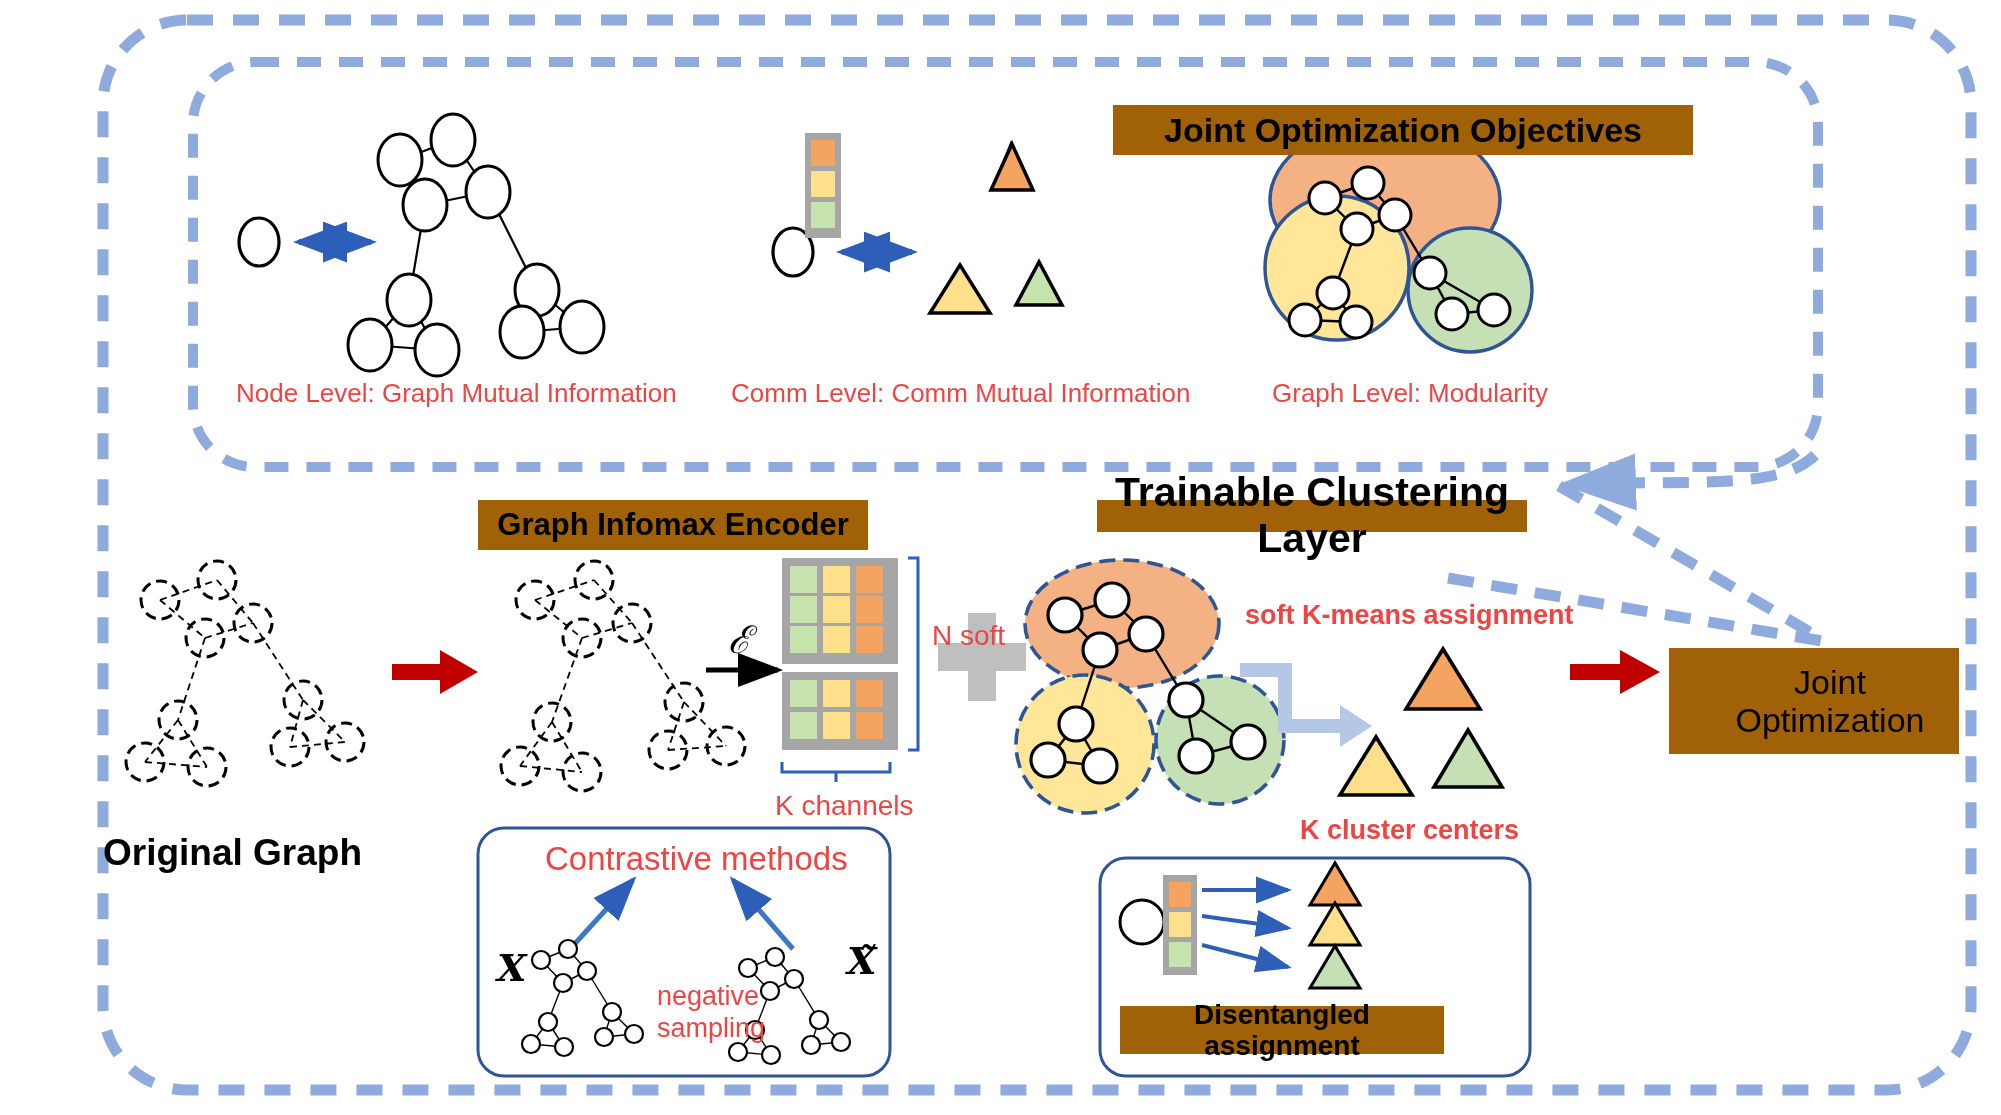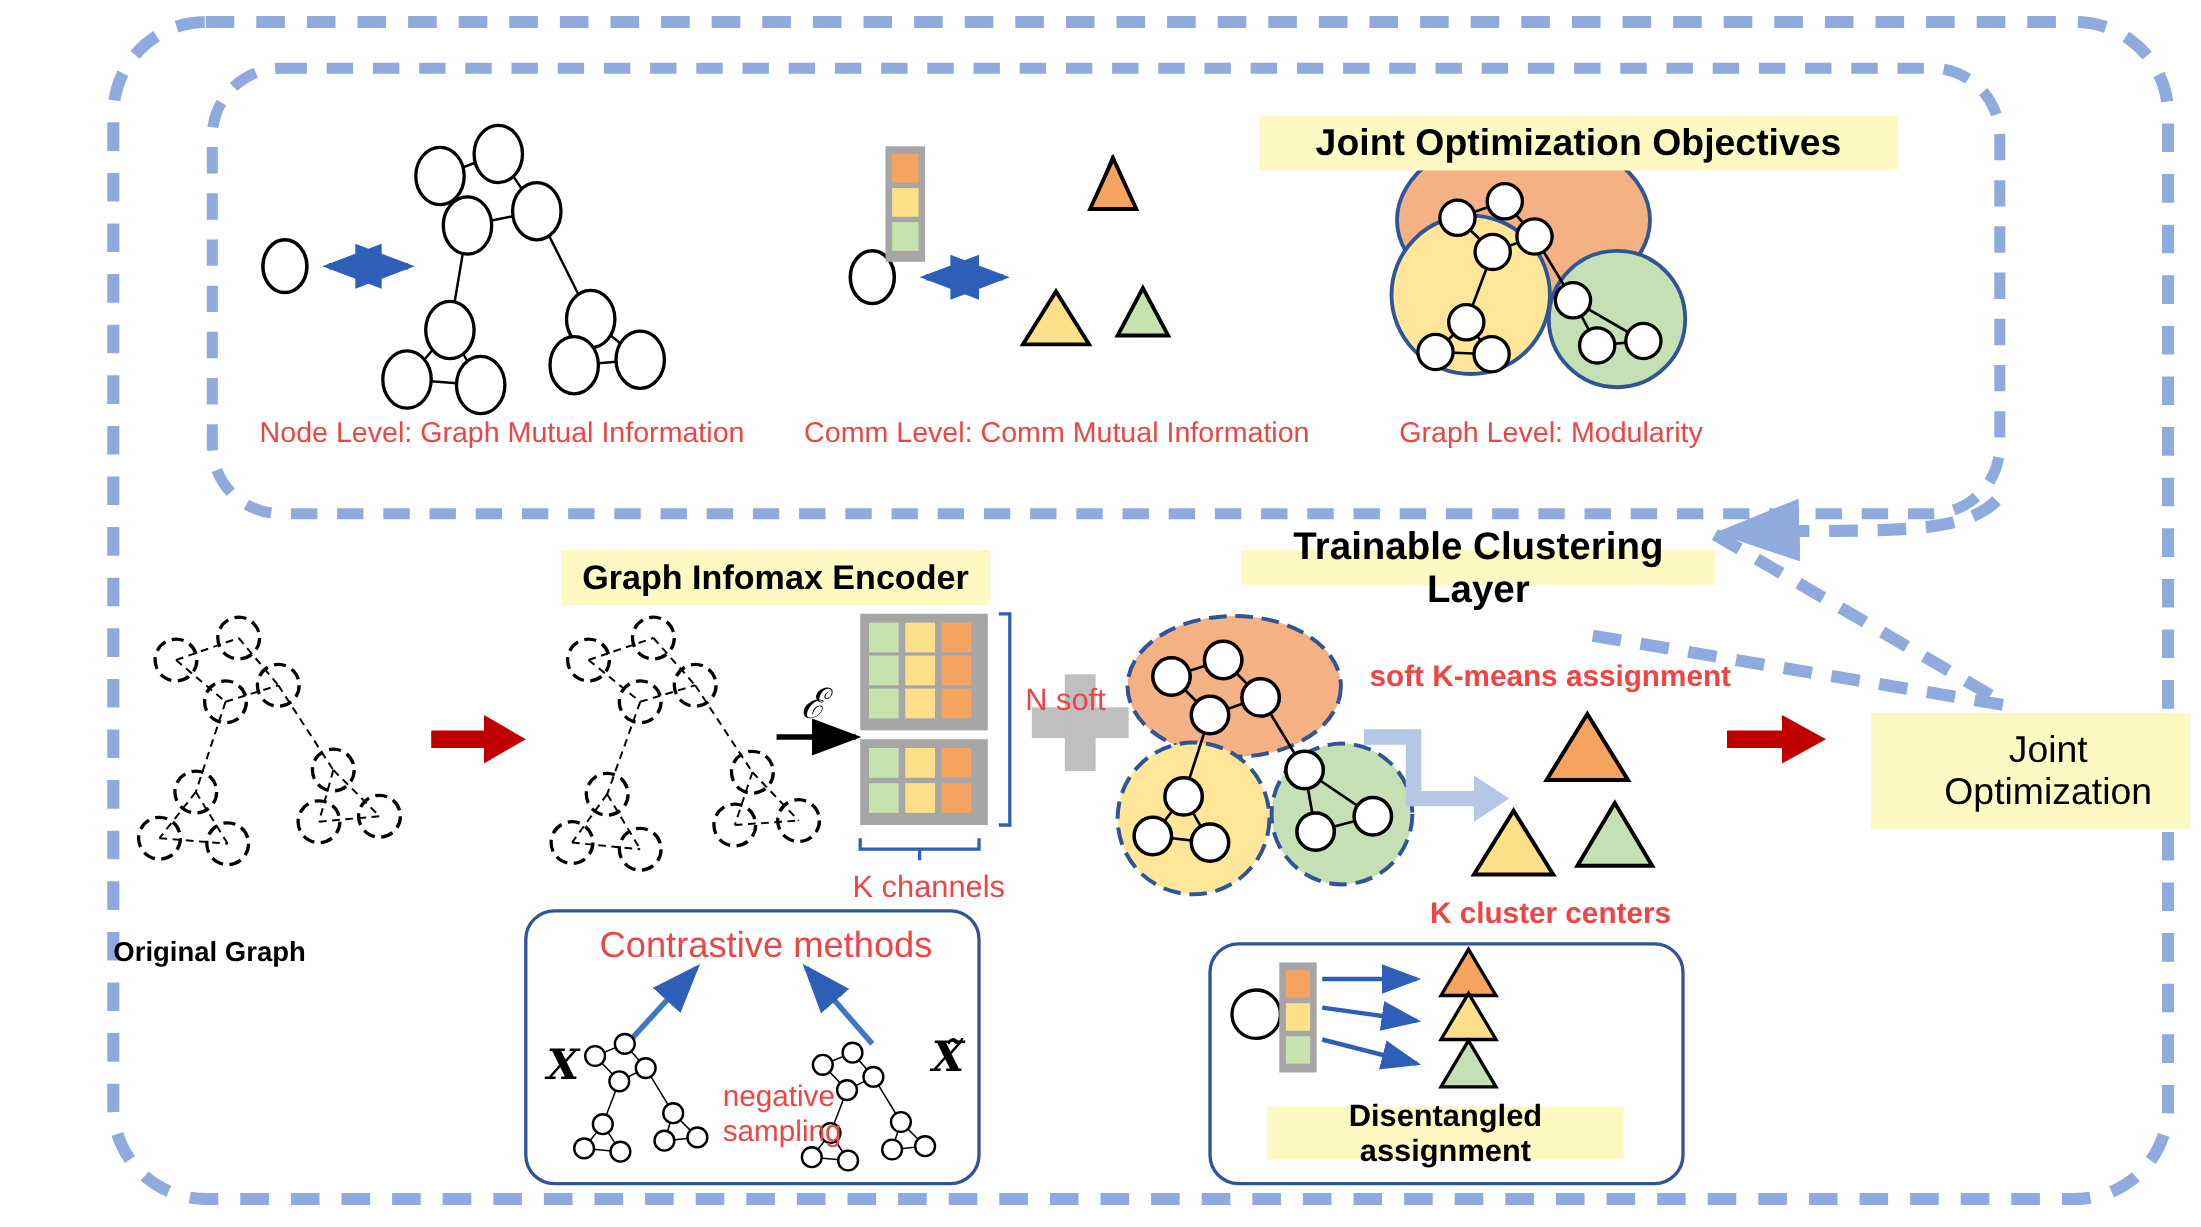--- a/index.html
+++ b/index.html
@@ -1,23 +1,23 @@
 <!DOCTYPE html>
 <html><head>
 <meta charset="utf-8">
 <style>
   html,body{margin:0;padding:0;background:#ffffff;}
   body{width:2001px;height:1115px;position:relative;overflow:hidden;
        font-family:"Liberation Sans", sans-serif;color:#000;}
   .abs{position:absolute;}
   svg{overflow:visible;}
   #root-svg{position:absolute;left:0;top:0;width:2001px;height:1115px;}
-  .yellowbox{background:#fef9c3;color:#000;font-weight:700;display:flex;
+  .yellowbox{background:#a16207;color:#000;font-weight:700;display:flex;
              align-items:center;justify-content:center;line-height:1.12;
-             text-align:center;margin-left:32px;}
+             text-align:center;}
   .plain{color:#ef4444;white-space:nowrap;}
   .bold{font-weight:700;}
 </style>
 </head>
 <body>
 
 <svg id="root-svg" viewBox="0 0 2001 1115">
   <defs>
     <marker id="mk-blue" markerWidth="10" markerHeight="10" refX="8" refY="3.4" orient="auto" markerUnits="strokeWidth">
       <path d="M0,0 L9,3.4 L0,6.8 z" fill="#2E5FB8"></path>
@@ -351,23 +351,23 @@
   </g>
 </svg>
 
 <div class="abs yellowbox" style="left:1113px;top:105px;width:580px;height:50px;font-size:34px;">Joint Optimization Objectives</div>
 
 <div class="abs plain" style="left:236px;top:378px;font-size:26px;">Node Level: Graph Mutual Information</div>
 <div class="abs plain" style="left:731px;top:378px;font-size:26px;">Comm Level: Comm Mutual Information</div>
 <div class="abs plain" style="left:1272px;top:378px;font-size:26px;">Graph Level: Modularity</div>
 
 <div class="abs yellowbox" style="left:478px;top:500px;width:390px;height:50px;font-size:31px;">Graph Infomax Encoder</div>
-<div class="abs yellowbox" style="left:1097px;top:500px;width:430px;height:32px;font-size:35px;">Trainable Clustering Layer</div>
-
-<div class="abs bold" style="left:103px;top:852px;font-size:25px;">Original Graph</div>
+<div class="abs yellowbox" style="left:1097px;top:500px;width:430px;height:32px;font-size:41px;">Trainable Clustering Layer</div>
+
+<div class="abs bold" style="left:103px;top:832px;font-size:37px;">Original Graph</div>
 
 <div class="abs" style="left:728px;top:612px;font-size:38px;font-style:italic;
             font-family:'DejaVu Serif',serif;">ℰ</div>
 
 <div class="abs plain" style="left:932px;top:620px;font-size:28px;">N soft</div>
 <div class="abs plain" style="left:775px;top:790px;font-size:28px;">K channels</div>
 
 <div class="abs plain bold" style="left:1245px;top:600px;font-size:27px;text-align:center;">soft K-means assignment</div>
 <div class="abs plain bold" style="left:1300px;top:815px;font-size:27px;">K cluster centers</div>
 

